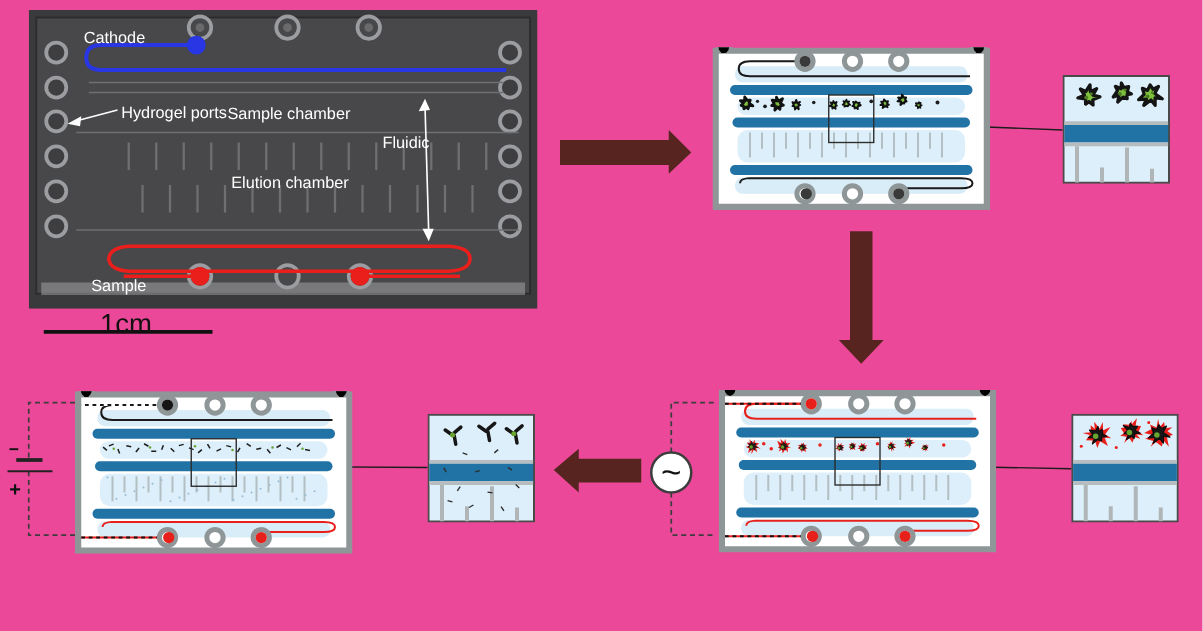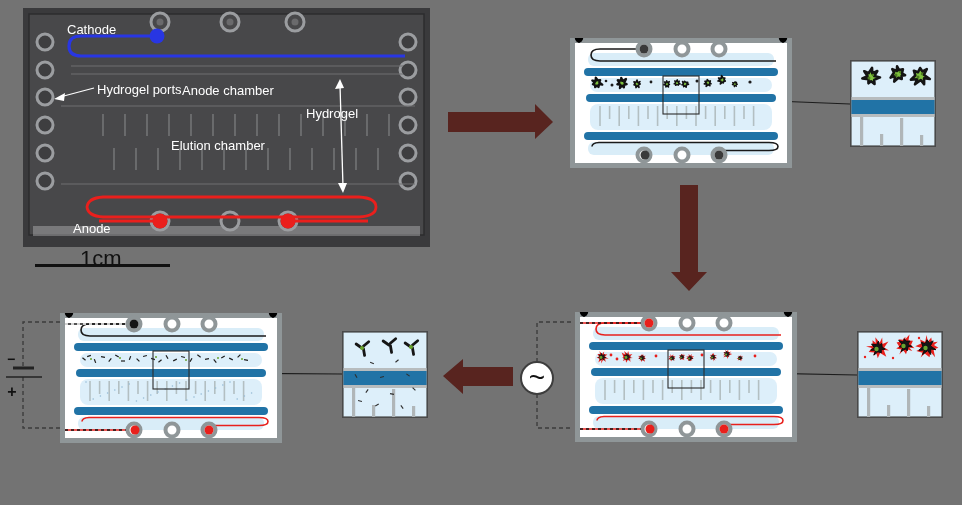--- a/index.html
+++ b/index.html
@@ -1,16 +1,16 @@
 <!DOCTYPE html>
 <html><head>
 <meta charset="utf-8">
 <style>
   html,body{margin:0;padding:0;background:#fff;}
-  .canvas{position:relative;width:962px;height:505px;background:#737373;overflow:hidden;
+  .canvas{position:relative;width:962px;height:505px;background:#ec4899;overflow:hidden;
           font-family:"Liberation Sans", sans-serif;text-align:center;}
   .abs{position:absolute;}
   .photo{left:23px;top:8px;width:407px;height:239px;}
   .photo svg{position:absolute;left:0;top:0;}
   .plabel{position:absolute;color:#fff;font-size:13px;white-space:nowrap;line-height:1;}
   .scale-label{left:80px;top:246px;font-size:22px;color:#111;}
   .scale-line{left:35px;top:264px;width:135px;height:3px;background:#111;}
   svg{display:block;}
 </style>
 </head>
@@ -95,24 +95,24 @@
         <g>
           <line x1="71" y1="80" x2="37" y2="89" stroke="#fff" stroke-width="1.2"></line>
           <polygon points="31,91 42,85 41,93" fill="#fff"></polygon>
           <line x1="317" y1="77" x2="320" y2="179" stroke="#fff" stroke-width="1.3"></line>
           <polygon points="317,71 312,81 321,80" fill="#fff"></polygon>
           <polygon points="320,185 315,175 324,175" fill="#fff"></polygon>
         </g>
       </svg>
     <div class="plabel" style="left:44px;top:15px">Cathode</div>
     <div class="plabel" style="left:74px;top:75px">Hydrogel ports</div>
-    <div class="plabel" style="left:159px;top:76px">Anode chamber</div>
-    <div class="plabel" style="left:283px;top:99px">Hydrogel</div>
-    <div class="plabel" style="left:148px;top:131px">Elution chamber</div>
-    <div class="plabel" style="left:50px;top:214px">Anode</div>
+    <div class="plabel" style="left:159px;top:76px">Sample chamber</div>
+    <div class="plabel" style="left:283px;top:99px">Fluidic</div>
+    <div class="plabel" style="left:162px;top:131px">Elution chamber</div>
+    <div class="plabel" style="left:50px;top:214px">Sample</div>
   </div>
 
   <div class="abs scale-label">1cm</div>
   <div class="abs scale-line"></div>
 
   <svg id="overlay" class="abs" style="left:0;top:0" width="962" height="505" viewBox="0 0 962 505">
       <g>
         <line x1="699" y1="98" x2="850" y2="104" stroke="#1c1c1c" stroke-width="1.1"></line>
         <line x1="704" y1="372" x2="857" y2="375" stroke="#1c1c1c" stroke-width="1.1"></line>
         <line x1="189" y1="373" x2="342" y2="374" stroke="#1c1c1c" stroke-width="1.1"></line>

